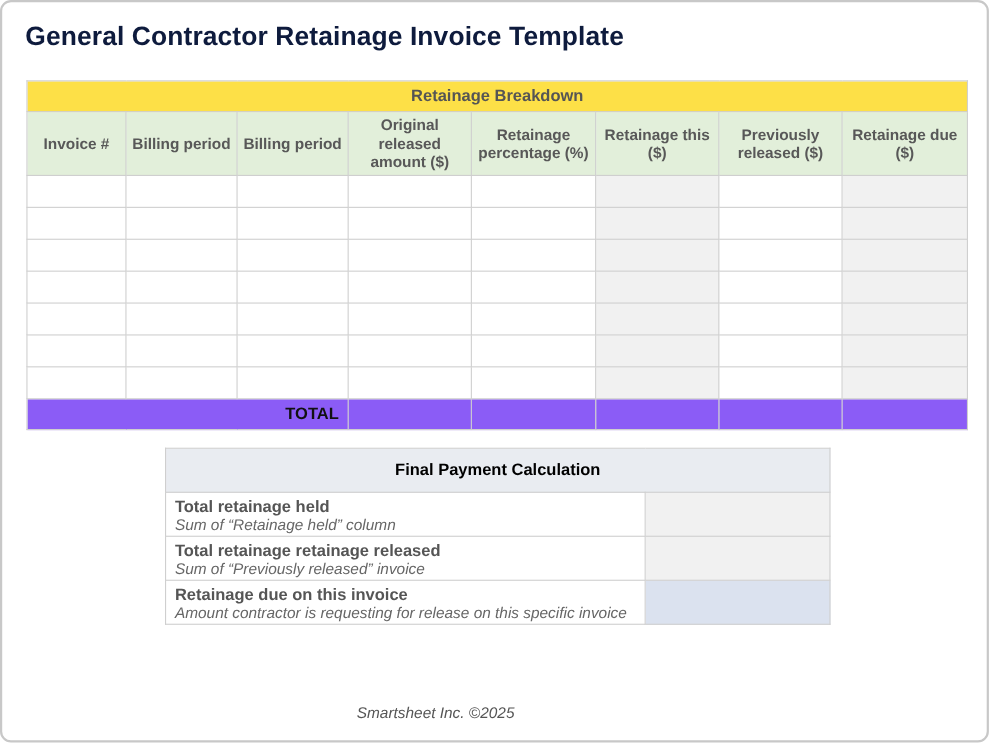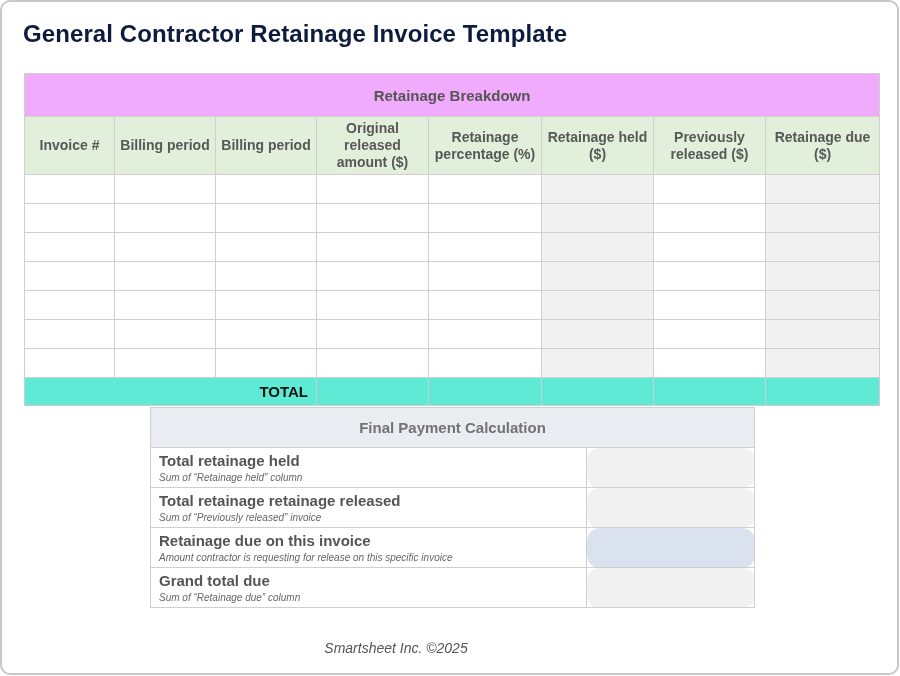--- a/index.html
+++ b/index.html
@@ -15,44 +15,44 @@
     white-space: nowrap;
   }
   table { border-collapse: collapse; table-layout: fixed; }
   .breakdown {
     position: absolute; left: 24px; top: 73px; width: 855px;
   }
   .breakdown td, .breakdown th {
     border: 1px solid #cfcfcf; font-size: 14px; color: #555;
   }
   .breakdown .band th {
-    height: 43px; background: #f0abfc; font-weight: bold; font-size: 15px; color: #555;
+    height: 28px; background: #fde047; font-weight: bold; font-size: 15px; color: #555;
     text-align: center;
   }
   .breakdown .hdr th {
     height: 58px; background: #e2efda; font-weight: bold; text-align: center;
     line-height: 17px; padding: 0 4px; color: #585858;
   }
   .breakdown tbody td { height: 29px; background: #ffffff; }
   .breakdown tbody td.shade { background: #f1f1f1; }
-  .breakdown tfoot td { height: 28px; background: #5eead4; }
+  .breakdown tfoot td { height: 28px; background: #8b5cf6; }
   .breakdown tfoot td.total-label {
     text-align: right; padding-right: 8px; font-weight: bold; color: #111; font-size: 15px;
   }
   .final {
     position: absolute; left: 150px; top: 407px; width: 604px;
   }
   .final td, .final th { border: 1px solid #cfcfcf; }
   .final th {
-    height: 40px; background: #e9ecf1; font-weight: bold; font-size: 15px; color: #737373;
-  }
-  .final td { height: 40px; vertical-align: top; border-radius: 13px; }
+    height: 40px; background: #e9ecf1; font-weight: bold; font-size: 15px; color: #000000;
+  }
+  .final td { height: 40px; vertical-align: top; }
   .final td.label { padding: 4px 8px 0 8px; }
   .final .main-label { display: block; font-weight: bold; font-size: 15px; color: #555; line-height: 18px; }
-  .final .sub-label { display: block; font-style: italic; font-size: 10px; color: #666; line-height: 15px; }
+  .final .sub-label { display: block; font-style: italic; font-size: 14px; color: #666; line-height: 15px; }
   .final td.val { background: #f1f1f1; }
   .final td.val.blue { background: #dbe2ef; }
   .footer {
     position: absolute; left: 0; width: 792px; top: 640px; text-align: center;
     font-style: italic; font-size: 14px; color: #555;
   }
 </style>
 </head>
 <body>
 
@@ -74,21 +74,21 @@
   <thead>
     <tr class="band">
       <th colspan="8">Retainage Breakdown</th>
     </tr>
     <tr class="hdr">
       <th>Invoice #</th>
       <th>Billing period</th>
       <th>Billing period</th>
       <th>Original released amount ($)</th>
       <th>Retainage percentage (%)</th>
-      <th>Retainage held ($)</th>
+      <th>Retainage this ($)</th>
       <th>Previously released ($)</th>
       <th>Retainage due ($)</th>
     </tr>
   </thead>
   <tbody>
     <tr>
       <td></td>
       <td></td>
       <td></td>
       <td></td>
@@ -195,23 +195,16 @@
       </td>
       <td class="val"></td>
     </tr>
     <tr>
       <td class="label">
         <span class="main-label">Retainage due on this invoice</span>
         <span class="sub-label">Amount contractor is requesting for release on this specific invoice</span>
       </td>
       <td class="val blue"></td>
     </tr>
-    <tr>
-      <td class="label">
-        <span class="main-label">Grand total due</span>
-        <span class="sub-label">Sum of “Retainage due” column</span>
-      </td>
-      <td class="val"></td>
-    </tr>
   </tbody>
 </table>
 
 <div class="footer">Smartsheet Inc. ©2025</div>
 
 </body></html>

